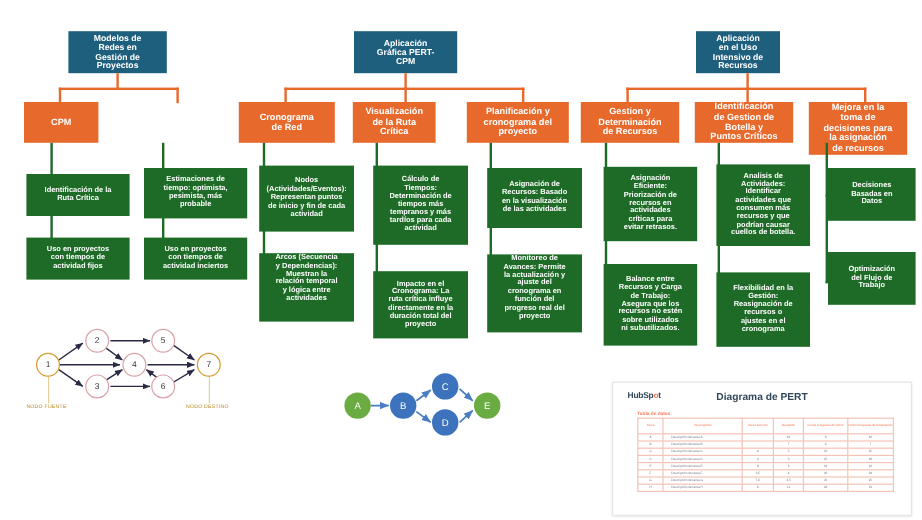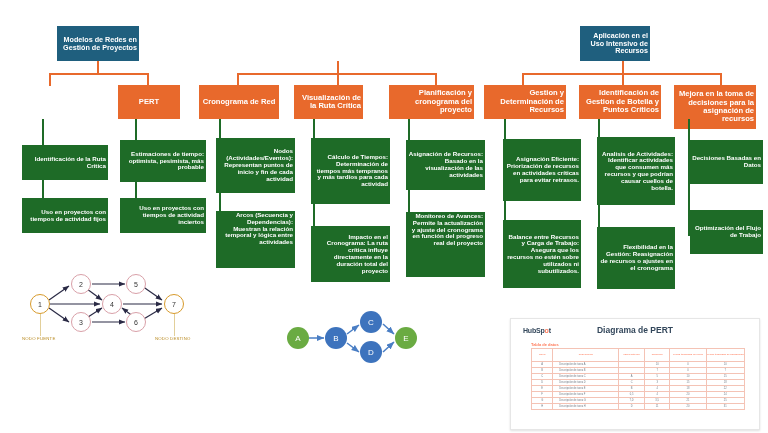--- a/index.html
+++ b/index.html
@@ -10,25 +10,25 @@
     position: relative;
     overflow: hidden;
   }
   #canvas { position: absolute; left: 0; top: 0; width: 768px; height: 433px; }
 
   .node {
     position: absolute;
     display: flex;
     align-items: center;
     justify-content: center;
-    text-align: right;
+    text-align: center;
     color: #ffffff;
     line-height: 1.1;
     overflow: hidden;
-    padding: 1px 2px;
+    padding: 1px 12px;
   }
   .node.root { background: #1F5F7E; font-size: 7.2px; font-weight: bold; }
   .node.branch { background: #E8692C; font-size: 7.6px; font-weight: bold; }
   .node.leaf { background: #1E6B27; font-size: 6.2px; font-weight: bold; }
   .node.leaf.clip { align-items: flex-start; }
 
   .conn { position: absolute; background: #E8692C; }
   .conn.g { background: #1E6B27; }
 
   
@@ -80,34 +80,35 @@
 <body>
 
 <div id="canvas">
 
   <div class="node root" style="left:57px;top:26px;width:82px;height:35px;">Modelos de Redes en Gestión de Proyectos</div>
   <div class="conn" style="left:97px;top:61px;width:2px;height:13px;"></div>
   <div class="conn" style="left:49px;top:73px;width:100px;height:2px;"></div>
   <div class="conn" style="left:49px;top:73px;width:2px;height:13px;"></div>
   <div class="conn" style="left:147px;top:73px;width:2px;height:13px;"></div>
 
-  <div class="node branch" style="left:118px;top:85px;width:62px;height:34px;">PERT</div>
+  <div class="node branch" style="left:20px;top:85px;width:62px;height:34px;">CPM</div>
 
   <div class="conn g" style="left:42px;top:119px;width:1.6px;height:108px;"></div>
   <div class="conn g" style="left:42px;top:164px;width:13px;height:1.6px;"></div>
   <div class="conn g" style="left:42px;top:226px;width:13px;height:1.6px;"></div>
   <div class="node leaf" style="left:22px;top:145px;width:86px;height:35px;">Identificación de la Ruta Crítica</div>
   <div class="node leaf" style="left:22px;top:198px;width:86px;height:35px;">Uso en proyectos con tiempos de actividad fijos</div>
 
   <div class="conn g" style="left:135px;top:119px;width:1.6px;height:108px;"></div>
   <div class="conn g" style="left:135px;top:164px;width:13px;height:1.6px;"></div>
   <div class="conn g" style="left:135px;top:226px;width:13px;height:1.6px;"></div>
   <div class="node leaf" style="left:120px;top:140px;width:86px;height:42px;">Estimaciones de tiempo: optimista, pesimista, más probable</div>
   <div class="node leaf" style="left:120px;top:198px;width:86px;height:35px;">Uso en proyectos con tiempos de actividad inciertos</div>
 
+  <div class="node root" style="left:295px;top:26px;width:86px;height:35px;">Aplicación Gráfica PERT-CPM</div>
   <div class="conn" style="left:337px;top:61px;width:2px;height:13px;"></div>
   <div class="conn" style="left:237px;top:73px;width:200px;height:2px;"></div>
   <div class="conn" style="left:237px;top:73px;width:2px;height:13px;"></div>
   <div class="conn" style="left:337px;top:73px;width:2px;height:13px;"></div>
   <div class="conn" style="left:435px;top:73px;width:2px;height:13px;"></div>
 
   <div class="node branch" style="left:199px;top:85px;width:80px;height:34px;">Cronograma de Red</div>
   <div class="node branch" style="left:294px;top:85px;width:69px;height:34px;">Visualización de la Ruta Crítica</div>
   <div class="node branch" style="left:389px;top:85px;width:85px;height:34px;">Planificación y cronograma del proyecto</div>
 

